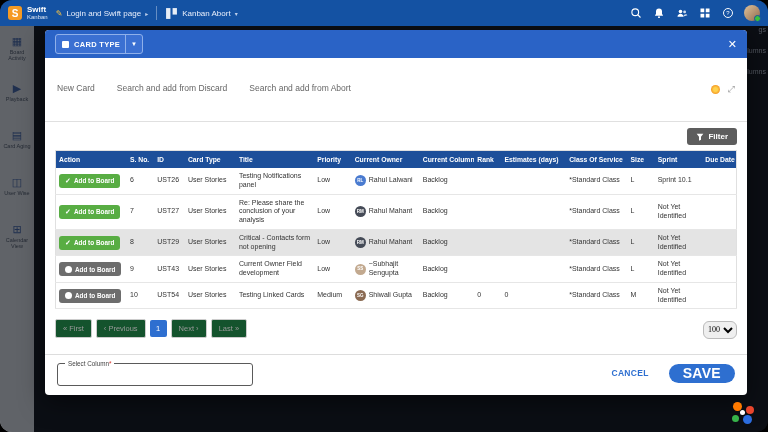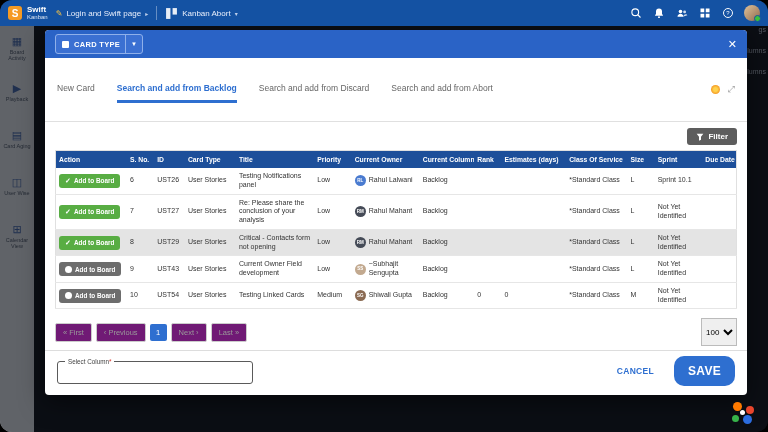--- a/index.html
+++ b/index.html
@@ -82,43 +82,43 @@
            padding:0 6px;color:#fff;font-size:6.4px;font-weight:bold;cursor:pointer;white-space:nowrap;}
   .add-btn.added{background:#58ad43;}
   .add-btn.plain{background:#6d6d6d;}
   .chk{font-size:7px;line-height:1;}
   .circ{width:7px;height:7px;border-radius:50%;background:#fff;flex:none;}
   .owner-wrap{display:flex;align-items:center;gap:3px;}
   .avatar{width:11px;height:11px;border-radius:50%;flex:none;display:inline-flex;align-items:center;
           justify-content:center;color:#fff;font-size:4.5px;font-weight:bold;}
 
   .pagination{display:flex;align-items:center;gap:4px;margin:9px 0 0;flex:none;}
-  .pg-btn{border:1px solid #ccc;border-radius:2px;background:#701a75;color:#9a9a9a;font-size:7.5px;
+  .pg-btn{border:1px solid #ccc;border-radius:2px;background:#14532d;color:#9a9a9a;font-size:7.5px;
           height:17px;padding:0 7px;display:flex;align-items:center;cursor:pointer;white-space:nowrap;}
   .pg-current{background:#2e6fd0;color:#fff;width:17px;height:17px;border-radius:2px;display:flex;
               align-items:center;justify-content:center;font-size:7.5px;cursor:pointer;}
   .pg-size{margin-left:auto;}
-  .pg-size select{font-size:8px;height:28px;border:1px solid #bbb;border-radius:0;
-                  font-family:Liberation Sans, sans-serif;}
+  .pg-size select{font-size:8px;height:18px;border:1px solid #bbb;border-radius:6px;
+                  font-family:Liberation Serif, serif;}
 
   
   .modal-footer{margin-top:auto;border-top:1px solid #ddd;padding:5px 12px 9px;display:flex;
                 align-items:center;flex:none;}
   .sel-field{border:1px solid #5a5a5a;border-radius:3px;width:180px;height:24px;margin:0;
              padding:0 7px;position:relative;}
   .sel-field legend{font-size:6.3px;color:#444;padding:0 3px;}
   .req{color:#d6332a;}
   .sel-row{display:flex;align-items:center;justify-content:space-between;margin-top:-2px;
            font-size:8.5px;color:#222;cursor:pointer;}
   .sel-row .caret2{font-size:6px;color:#555;}
   .footer-actions{margin-left:auto;display:flex;align-items:center;gap:14px;}
   .cancel-btn{color:#2e6fd0;font-size:8.5px;font-weight:bold;background:none;border:none;cursor:pointer;
               letter-spacing:.3px;}
-  .save-btn{background:#2e6fd0;color:#fff;font-size:12px;font-weight:bold;border:none;border-radius:10px;
-            height:30px;padding:0 14px;cursor:pointer;letter-spacing:.3px;}
+  .save-btn{background:#2e6fd0;color:#fff;font-size:14px;font-weight:bold;border:none;border-radius:10px;
+            height:19px;padding:0 14px;cursor:pointer;letter-spacing:.3px;}
 
   
   .watermark{position:absolute;right:14px;bottom:8px;width:22px;height:22px;z-index:5;}
   .watermark span{position:absolute;border-radius:50%;}
   .wm1{width:9px;height:9px;background:#ff7a00;left:1px;top:0;}
   .wm2{width:8px;height:8px;background:#e8452c;right:0;top:4px;}
   .wm3{width:9px;height:9px;background:#2b6cdf;right:2px;bottom:0;}
   .wm4{width:7px;height:7px;background:#37b34a;left:0;bottom:2px;}
   .wm5{width:5px;height:5px;background:#fff;left:8px;top:8px;}
 </style>
@@ -227,21 +227,20 @@
         <div class="ct-select">
           <span class="ct-swatch"></span>
           <span>CARD TYPE</span>
           <span class="ct-caret">▼</span>
         </div>
         <span class="modal-close">✕</span>
       </div>
 
       <div class="tabbar">
         <div class="tab">New Card</div>
-          <div class="tab active">Search and add from Backlog</div>
           <div class="tab">Search and add from Discard</div>
           <div class="tab">Search and add from Abort</div>
           <div class="tab-icons">
           <span class="sun-ic"></span>
           <span class="expand-ic">⤢</span>
         </div>
       </div>
 
       <div class="content">
         <div class="filter-row">

